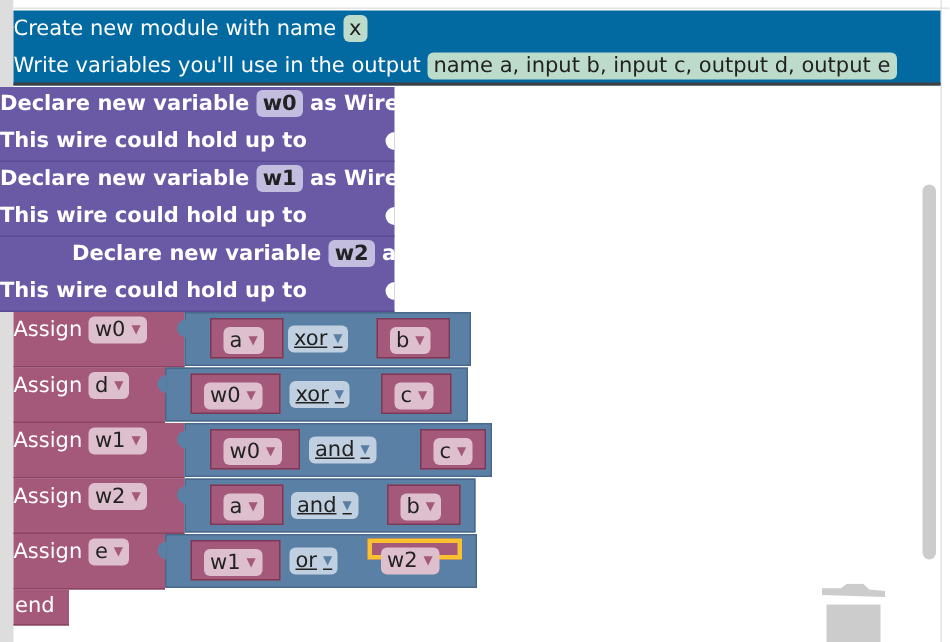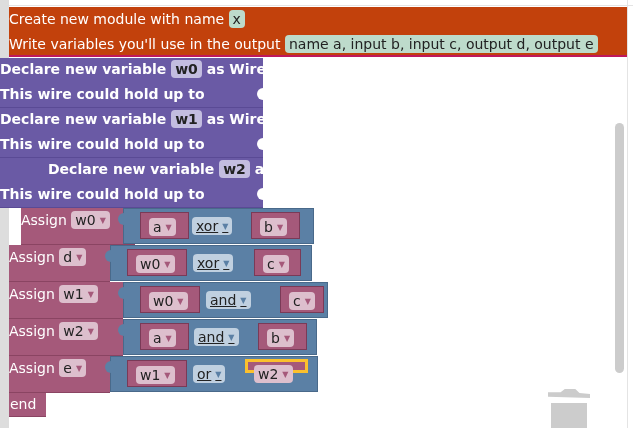--- a/index.html
+++ b/index.html
@@ -7,21 +7,21 @@
   body { font-family: "DejaVu Sans", sans-serif; font-size: 14px; color: #fff; position: relative; }
 
   .left-gutter { position: absolute; left: 0; top: 0; width: 9px; height: 428px; background: #dddddd; }
   .top-line { position: absolute; left: 9px; top: 0; width: 624px; height: 6px; background: #fff; border-bottom: 1px solid #e4e4e4; }
   .right-line { position: absolute; left: 627px; top: 0; width: 1px; height: 428px; background: #e4e4e4; }
 
   .blk { position: absolute; white-space: nowrap; line-height: 20px; }
   .row { position: absolute; left: 0; white-space: nowrap; }
 
   
-  .module { left: 9px; top: 7px; width: 618px; height: 50px; background: #c2410c; border-bottom: 2px solid #be185d; }
+  .module { left: 9px; top: 7px; width: 618px; height: 50px; background: #0369a1; border-bottom: 2px solid #404040; }
   .field-light { display: inline-block; background: #bddbcb; color: #222; border-radius: 4px; padding: 0 4px; height: 18px; line-height: 18px; font-size: 14px; }
 
   
   .declare { left: 0; width: 263px; height: 50px; background: #6a5aa5; border-bottom: 1px solid #5a4a95; font-weight: bold; }
   .field-purple { display: inline-block; background: #c3bde0; color: #222; border-radius: 4px; padding: 0 4px; height: 18px; line-height: 18px; }
   .notch-right { position: absolute; right: 0; width: 6px; height: 12px; background: #fff; border-radius: 6px 0 0 6px; }
 
   
   .assign { left: 9px; background: #a5597a; height: 37px; border-bottom: 1px solid #8a4462; }
   .dd { display: inline-block; background: #ddbfcd; color: #222; border-radius: 4px; padding: 0 4px; height: 18px; line-height: 18px; }
@@ -88,21 +88,21 @@
     <span>Declare new variable</span>
     <span class="field-purple">w2</span>
     <span>as Wire</span>
   </div>
   <div class="row" style="top:26px;">
     <span>This wire could hold up to</span>
   </div>
   <div class="notch-right" style="top:30px;"></div>
 </div>
 
-<div class="blk assign" style="top:208px; width:114px;margin-left:12px;">
+<div class="blk assign" style="top:208px; width:114px;">
   <div class="row" style="top:2px;">
     <span>Assign</span>
     <span class="dd"><span>w0</span><span class="arrow">▼</span></span>
   </div>
 </div>
 <div class="op" style="left:123px; top:208px; width:191px;">
   <div class="puzzle-tab" style="left:-6px; top:4px; background:#5b80a5;"></div>
   <div class="var" style="left:16px; top:3px; width:49px;">
     <span class="dd"><span>a</span><span class="arrow">▼</span></span>
   </div>

